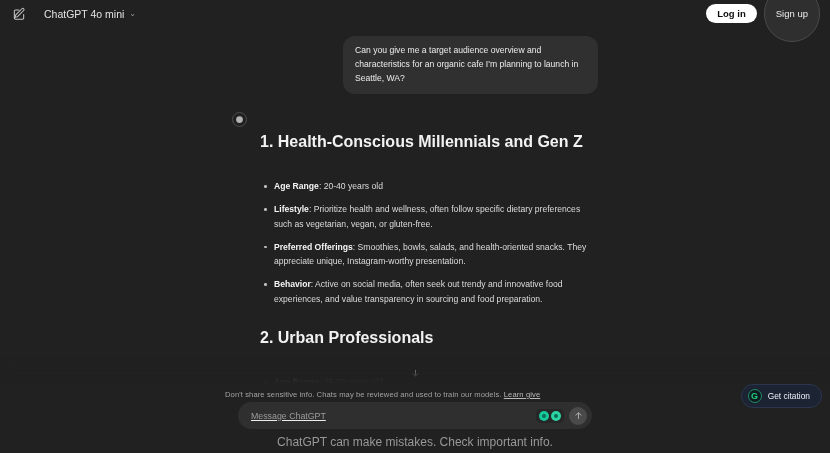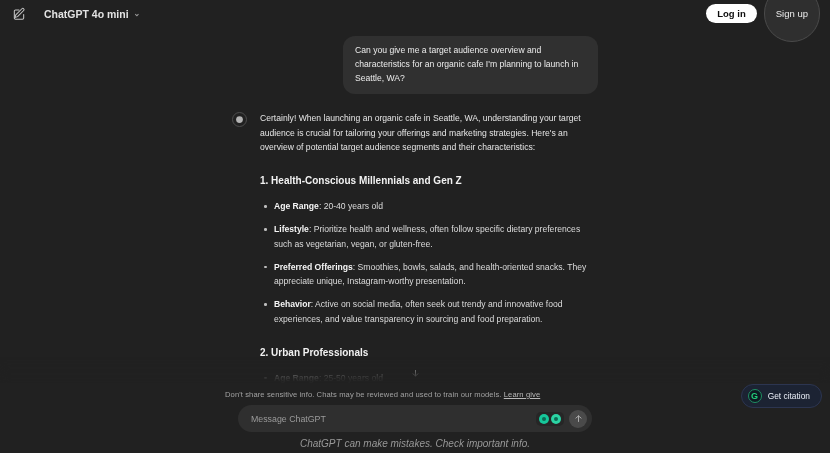--- a/index.html
+++ b/index.html
@@ -21,21 +21,21 @@
   }
   .compose-icon {
     width: 17px; height: 17px;
     display: flex; align-items: center; justify-content: center;
     color: #c3c3c3; margin-right: 11px;
     cursor: pointer;
   }
   .compose-icon svg { width: 14px; height: 14px; }
   .model-switch {
     display: flex; align-items: center; gap: 5px;
-    font-size: 10.5px; color: #e3e3e3; font-weight: 700;
+    font-size: 10.5px; color: #e3e3e3; font-weight: 400;
     padding: 3px 6px; border-radius: 6px; cursor: pointer;
   }
   .model-switch .chev { font-size: 8px; color: #9a9a9a; line-height: 1; }
   .topbar-right { margin-left: auto; display: flex; align-items: center; gap: 7px; }
   .btn-login {
     background: #ffffff; color: #0d0d0d;
     font-size: 9.5px; font-weight: 700;
     border-radius: 999px; padding: 4px 11px;
     border: none; cursor: pointer;
   }
@@ -70,22 +70,22 @@
     border: 1px solid #4d4d4d;
     display: flex; align-items: center; justify-content: center;
     margin-right: 13px; margin-top: 1px;
     color: #b4b4b4;
   }
   .avatar svg { width: 9px; height: 9px; }
   .assistant-body { flex: 1; color: #e6e6e6; font-size: 8.6px; line-height: 1.72; }
   .assistant-body > p { margin-bottom: 2px; }
 
   .section-heading {
-    font-size: 10px; font-weight: 700; color: #f2f2f2;
-    margin-top: 17px; margin-bottom: 10px;
+    font-size: 16px; font-weight: 700; color: #f2f2f2;
+    margin-top: 17px; margin-bottom: 24px;
   }
   ul.points { list-style: none; margin: 0; padding: 0; }
   ul.points li {
     position: relative;
     padding-left: 14px;
     margin-bottom: 8px;
     font-size: 8.6px; line-height: 1.72; color: #dcdcdc;
   }
   ul.points li::before {
     content: ""; position: absolute;
@@ -136,20 +136,21 @@
     border-radius: 19px;
     height: 27px;
     display: flex; align-items: center;
     padding: 0 5px 0 13px;
     position: relative;
   }
   .composer-input {
     flex: 1; background: transparent; border: none; outline: none;
     color: #ececec; font-size: 8.8px;
     font-family: "Liberation Sans", sans-serif;
+    text-decoration: underline;
   }
   .composer-input::placeholder { color: #9b9b9b; }
   .ext-badge {
     display: flex; align-items: center; gap: 2px;
     background: #262626; border-radius: 5px;
     padding: 2px 3px; margin-right: 5px; cursor: pointer;
   }
   .ext-dot {
     width: 10px; height: 10px; border-radius: 50%;
     background: #16c79a;
@@ -161,23 +162,22 @@
   }
   .ext-dot.alt { background: #2bd4a4; }
   .send-btn {
     width: 18px; height: 18px; border-radius: 50%;
     background: #4a4a4a; color: #b5b5b5;
     display: flex; align-items: center; justify-content: center;
     border: none; cursor: pointer;
   }
   .send-btn svg { width: 9px; height: 9px; }
   .footnote {
-    text-align: center; font-size: 10px; color: #989898;
+    text-align: center; font-size: 12px; color: #989898;
     margin-top: 6px;
-    font-style: italic;
   }
 
   
   .citation-widget {
     position: absolute; right: 8px; top: 384px;
     display: flex; align-items: center; gap: 6px;
     background: #1c2333;
     border: 1px solid #2c3550;
     border-radius: 999px;
     padding: 4px 11px 4px 6px;
@@ -219,21 +219,20 @@
       <div class="user-bubble">Can you give me a target audience overview and characteristics for an organic cafe I'm planning to launch in Seattle, WA?</div>
     </div>
 
     <div class="assistant-row">
       <div class="avatar">
         <svg viewBox="0 0 24 24" fill="currentColor">
           <circle cx="12" cy="12" r="9"></circle>
         </svg>
       </div>
       <div class="assistant-body">
-        <p>Certainly! When launching an organic cafe in Seattle, WA, understanding your target audience is crucial for tailoring your offerings and marketing strategies. Here's an overview of potential target audience segments and their characteristics:</p>
 
         <div class="section-heading">1. Health-Conscious Millennials and Gen Z</div>
         <ul class="points">
           <li>
             <b>Age Range</b><span>: </span><span>20-40 years old</span>
           </li>
           <li>
             <b>Lifestyle</b><span>: </span><span>Prioritize health and wellness, often follow specific dietary preferences such as vegetarian, vegan, or gluten-free.</span>
           </li>
           <li>

